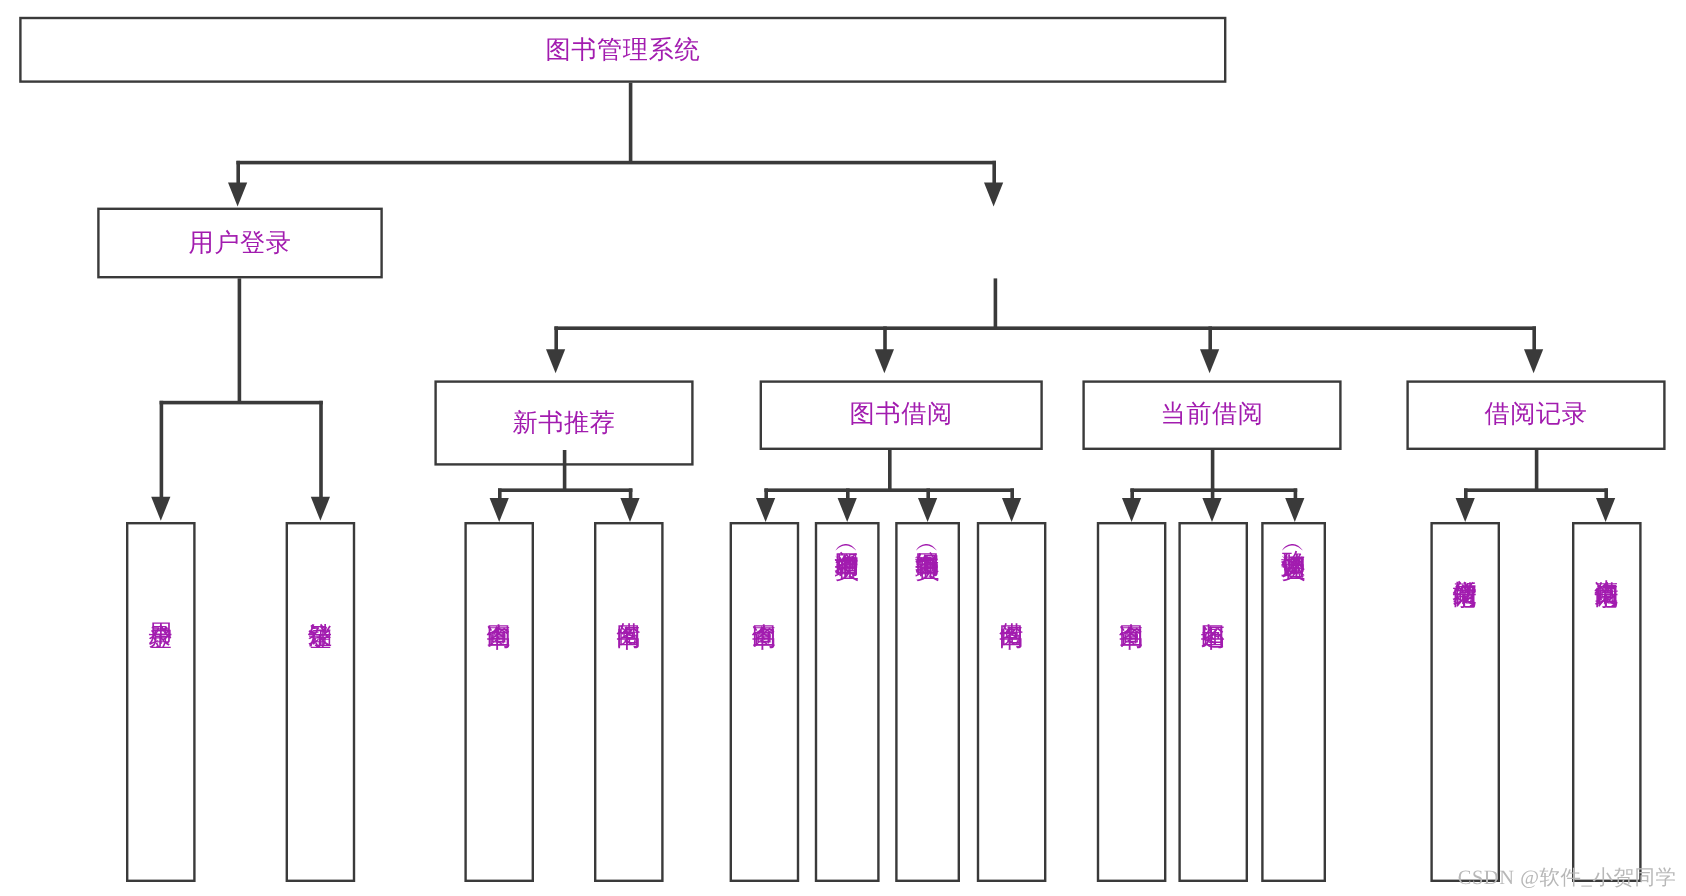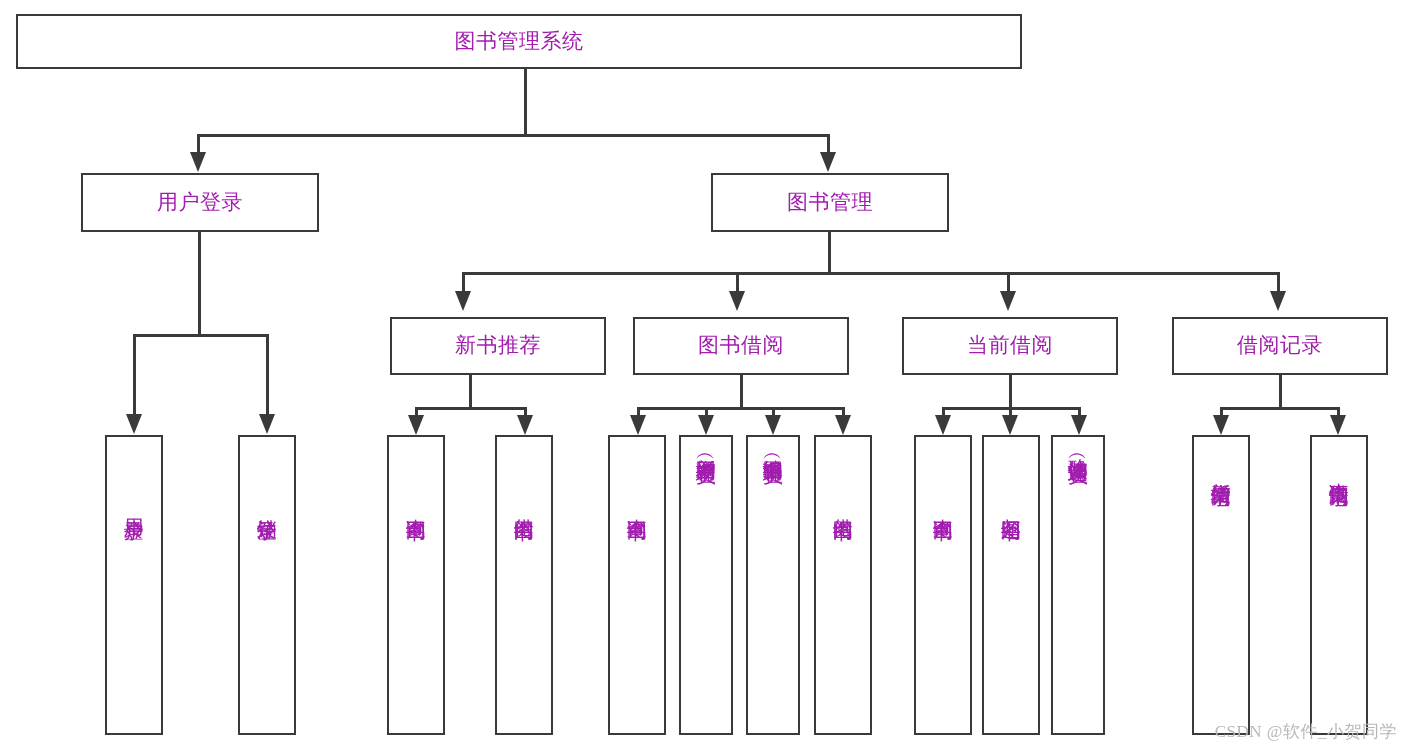--- a/index.html
+++ b/index.html
@@ -94,47 +94,44 @@
 
   <div class="ln horz" style="left:197px; top:134px; width:633px; height:3px;"></div>
 
   <div class="ln vert" style="left:197px; top:134px; width:3px; height:20px;"></div>
   <div class="arrow" style="left:190px; top:152px;"></div>
   <div class="ln vert" style="left:827px; top:134px; width:3px; height:20px;"></div>
   <div class="arrow" style="left:820px; top:152px;"></div>
 
   <div class="node h" style="left:81px; top:173px; width:238px; height:59px;">
     <span class="label">用户登录</span>
-  </div>
-  <div class="node h" style="left:711px; top:173px; width:238px; height:59px;">
-    <span class="label">图书管理</span>
   </div>
 
   <div class="ln vert" style="left:198px; top:232px; width:3px; height:104px;"></div>
   <div class="ln horz" style="left:133px; top:334px; width:136px; height:3px;"></div>
   <div class="ln vert" style="left:133px; top:334px; width:3px; height:82px;"></div>
   <div class="arrow" style="left:126px; top:414px;"></div>
   <div class="ln vert" style="left:266px; top:334px; width:3px; height:82px;"></div>
   <div class="arrow" style="left:259px; top:414px;"></div>
 
   <div class="ln vert" style="left:828px; top:232px; width:3px; height:43px;"></div>
   <div class="ln horz" style="left:462px; top:272px; width:818px; height:3px;"></div>
   <div class="ln vert" style="left:462px; top:272px; width:3px; height:22px;"></div>
   <div class="arrow" style="left:455px; top:291px;"></div>
   <div class="ln vert" style="left:736px; top:272px; width:3px; height:22px;"></div>
   <div class="arrow" style="left:729px; top:291px;"></div>
   <div class="ln vert" style="left:1007px; top:272px; width:3px; height:22px;"></div>
   <div class="arrow" style="left:1000px; top:291px;"></div>
   <div class="ln vert" style="left:1277px; top:272px; width:3px; height:22px;"></div>
   <div class="arrow" style="left:1270px; top:291px;"></div>
 
-  <div class="node h" style="left:362px; top:317px; width:216px; height:58px;margin-left:28px;">
+  <div class="node h" style="left:362px; top:317px; width:216px; height:71px;">
     <span class="label">新书推荐</span>
   </div>
-  <div class="node h" style="left:633px; top:317px; width:216px; height:58px;">
+  <div class="node h" style="left:633px; top:317px; width:236px; height:58px;">
     <span class="label">图书借阅</span>
   </div>
   <div class="node h" style="left:1172px; top:317px; width:216px; height:58px;">
     <span class="label">借阅记录</span>
   </div>
   <div class="node h" style="left:902px; top:317px; width:216px; height:58px;">
     <span class="label">当前借阅</span>
   </div>
 
   <div class="ln vert" style="left:469px; top:375px; width:3px; height:34px;"></div>

